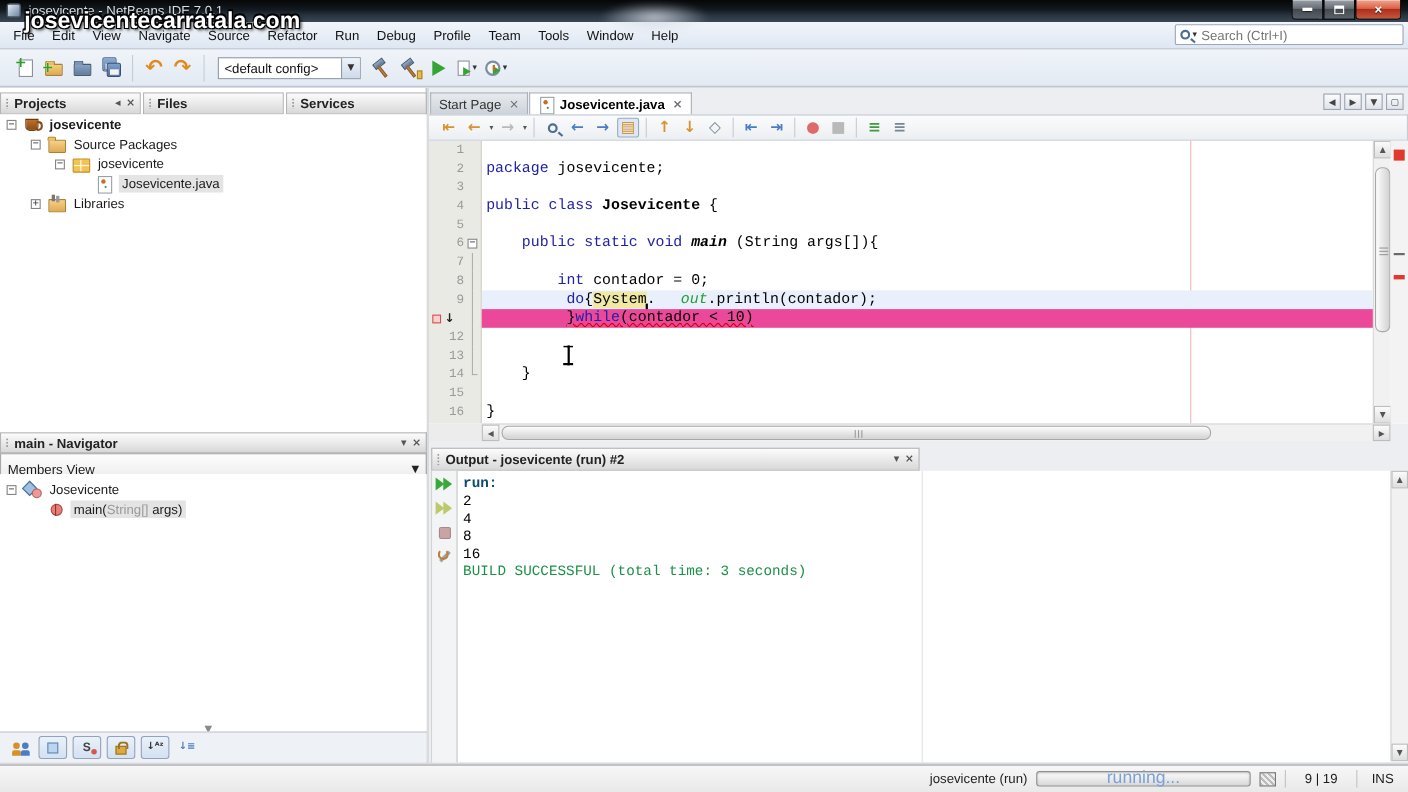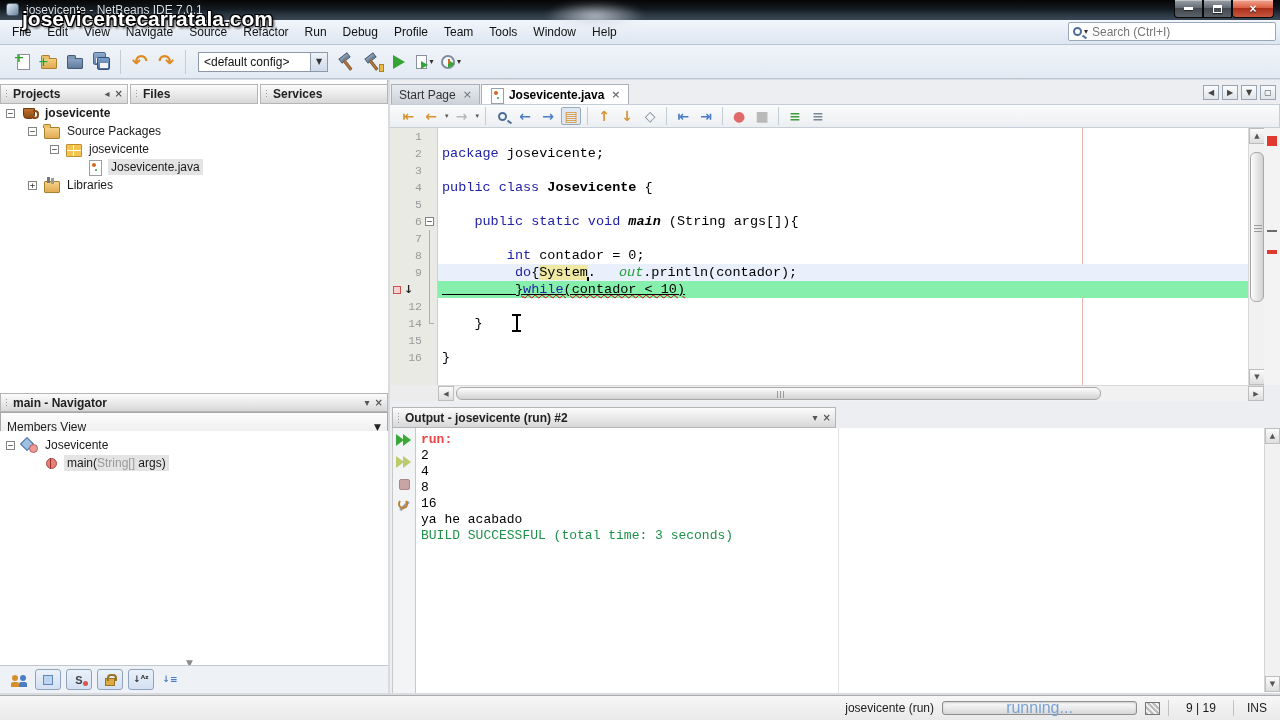--- a/index.html
+++ b/index.html
@@ -154,21 +154,21 @@
   #code-rows { position:absolute; left:0; top:0; width:858px; }
   .cl { height:17px; display:flex; }
   .ln { width:34px; text-align:right; padding-right:2px; color:#9a9a9a; font:11.5px/17px "Liberation Mono",monospace; flex:0 0 auto; }
   .fold { width:14px; flex:0 0 auto; position:relative; }
   .fold .fbox { position:absolute; left:1px; top:4px; width:9px; height:9px; border:1px solid #848484; background:#fff;
     font:9px/7px "DejaVu Sans Mono",monospace; text-align:center; color:#333; }
   .fold .fline { position:absolute; left:5px; top:0; width:1px; height:17px; background:#b0b0a8; }
   .fold .fcorner { position:absolute; left:5px; top:0; width:5px; height:9px; border-left:1px solid #b0b0a8; border-bottom:1px solid #b0b0a8; }
   .ct { flex:1; font:13.5px/17px "Liberation Mono",monospace; white-space:pre; padding-left:4px; position:relative; z-index:2; color:#000; }
   .cl.hl-current .ct { background:#e9effb; }
-  .cl.hl-error .ct { background:#86efac;text-decoration:underline; }
+  .cl.hl-error .ct { background:#ec4899; }
   .kw { color:#2121a8; }
   .cls { font-weight:bold; }
   .mth { font-weight:bold; font-style:italic; }
   .fld { color:#1fa035; font-style:italic;margin-left:23px; }
   .occ { background:#efe9a4; }
   .errsq { text-decoration:underline; text-decoration-style:wavy; text-decoration-color:#d40000; text-decoration-thickness:1px; }
   .caret-bar { display:inline-block; width:0; position:relative; }
   .caret-bar::after { content:""; position:absolute; left:-1px; top:1px; width:2px; height:14px; background:#000; }
   .gut-err { display:flex; align-items:center; width:34px; padding-left:3px; gap:3px; }
   .gut-err .sq { width:8px; height:8px; background:#fdd0d0; border:1px solid #d05050; }
@@ -209,21 +209,21 @@
   .play2.green::before { left:0; border-left:8px solid #3aa93a; }
   .play2.green::after { left:7px; border-left:8px solid #3aa93a; }
   .play2.pale::before { left:0; border-left:8px solid #bcca6c; }
   .play2.pale::after { left:7px; border-left:8px solid #bcca6c; }
   .ostop { width:11px; height:11px; background:#c9a4a4; border:1px solid #a88; border-radius:2px; }
   .owrench { position:relative; width:16px; height:16px; }
   .owrench::before { content:""; position:absolute; left:7px; top:2px; width:3px; height:12px; background:#9aa2ac; transform:rotate(45deg); }
   .owrench::after { content:""; position:absolute; left:2px; top:1px; width:6px; height:6px; border:2px solid #c07f35; border-radius:50%; border-top-color:transparent; }
   #out-text { position:absolute; left:28px; top:4px; right:4px; }
   .out-line { font:13px/16px "Liberation Mono",monospace; color:#000; white-space:pre; }
-  .out-line.note { color:#ef4444; font-weight:bold; }
+  .out-line.note { color:#0c4a6e; font-weight:bold; }
   .out-line.success { color:#1d9048; }
   #tasks-scroll { position:absolute; right:0; top:0; width:16px; height:264px; background:#f1f1f1; border-left:1px solid #d4d4d4; }
 
   
   #statusbar { position:absolute; left:0; top:695px; width:1280px; height:25px; background:linear-gradient(#f7f7f7,#e9e9e9); border-top:1px solid #ababab;
     display:flex; align-items:center; }
   #sb-right { margin-left:auto; display:flex; align-items:center; gap:8px; padding-right:8px; }
   #sb-proc-label { color:#222; }
   #sb-progress { width:195px; height:14px; border:1px solid #8e8e8e; border-radius:3px; background:linear-gradient(#fdfdfd,#d8d8d8);
     display:flex; align-items:center; justify-content:center; box-shadow:inset 0 1px 2px rgba(0,0,0,.2); }
@@ -573,20 +573,27 @@
           <span class="ct"><span>         </span><span class="errsq">}</span><span class="kw errsq">while</span><span class="errsq">(contador &lt; 10)</span></span>
         </div>
         <div class="cl">
           <span class="ln">12</span>
           <span class="fold">
             <span class="fline"></span>
           </span>
           <span class="ct"></span>
         </div>
         <div class="cl">
+          <span class="ln">13</span>
+          <span class="fold">
+            <span class="fline"></span>
+          </span>
+          <span class="ct"></span>
+        </div>
+        <div class="cl">
           <span class="ln">14</span>
           <span class="fold">
             <span class="fcorner"></span>
           </span>
           <span class="ct"><span>    }</span></span>
         </div>
         <div class="cl">
           <span class="ln">15</span>
           <span class="fold"></span>
           <span class="ct"></span>
@@ -640,21 +647,20 @@
       <div class="ob">
           <span class="owrench"></span>
         </div>
     </div>
     <div id="out-text">
         <div class="out-line note">run:</div>
         <div class="out-line">2</div>
         <div class="out-line">4</div>
         <div class="out-line">8</div>
         <div class="out-line">16</div>
-        <div class="out-line">ya he acabado</div>
         <div class="out-line success">BUILD SUCCESSFUL (total time: 3 seconds)</div>
       </div>
   </div>
   <div id="tasks-body">
     <div id="tasks-scroll">
       <span class="sb-btn" style="top:0;width:15px">▲</span>
       <span class="sb-btn" style="bottom:0;width:15px">▼</span>
     </div>
   </div>
 </div>

